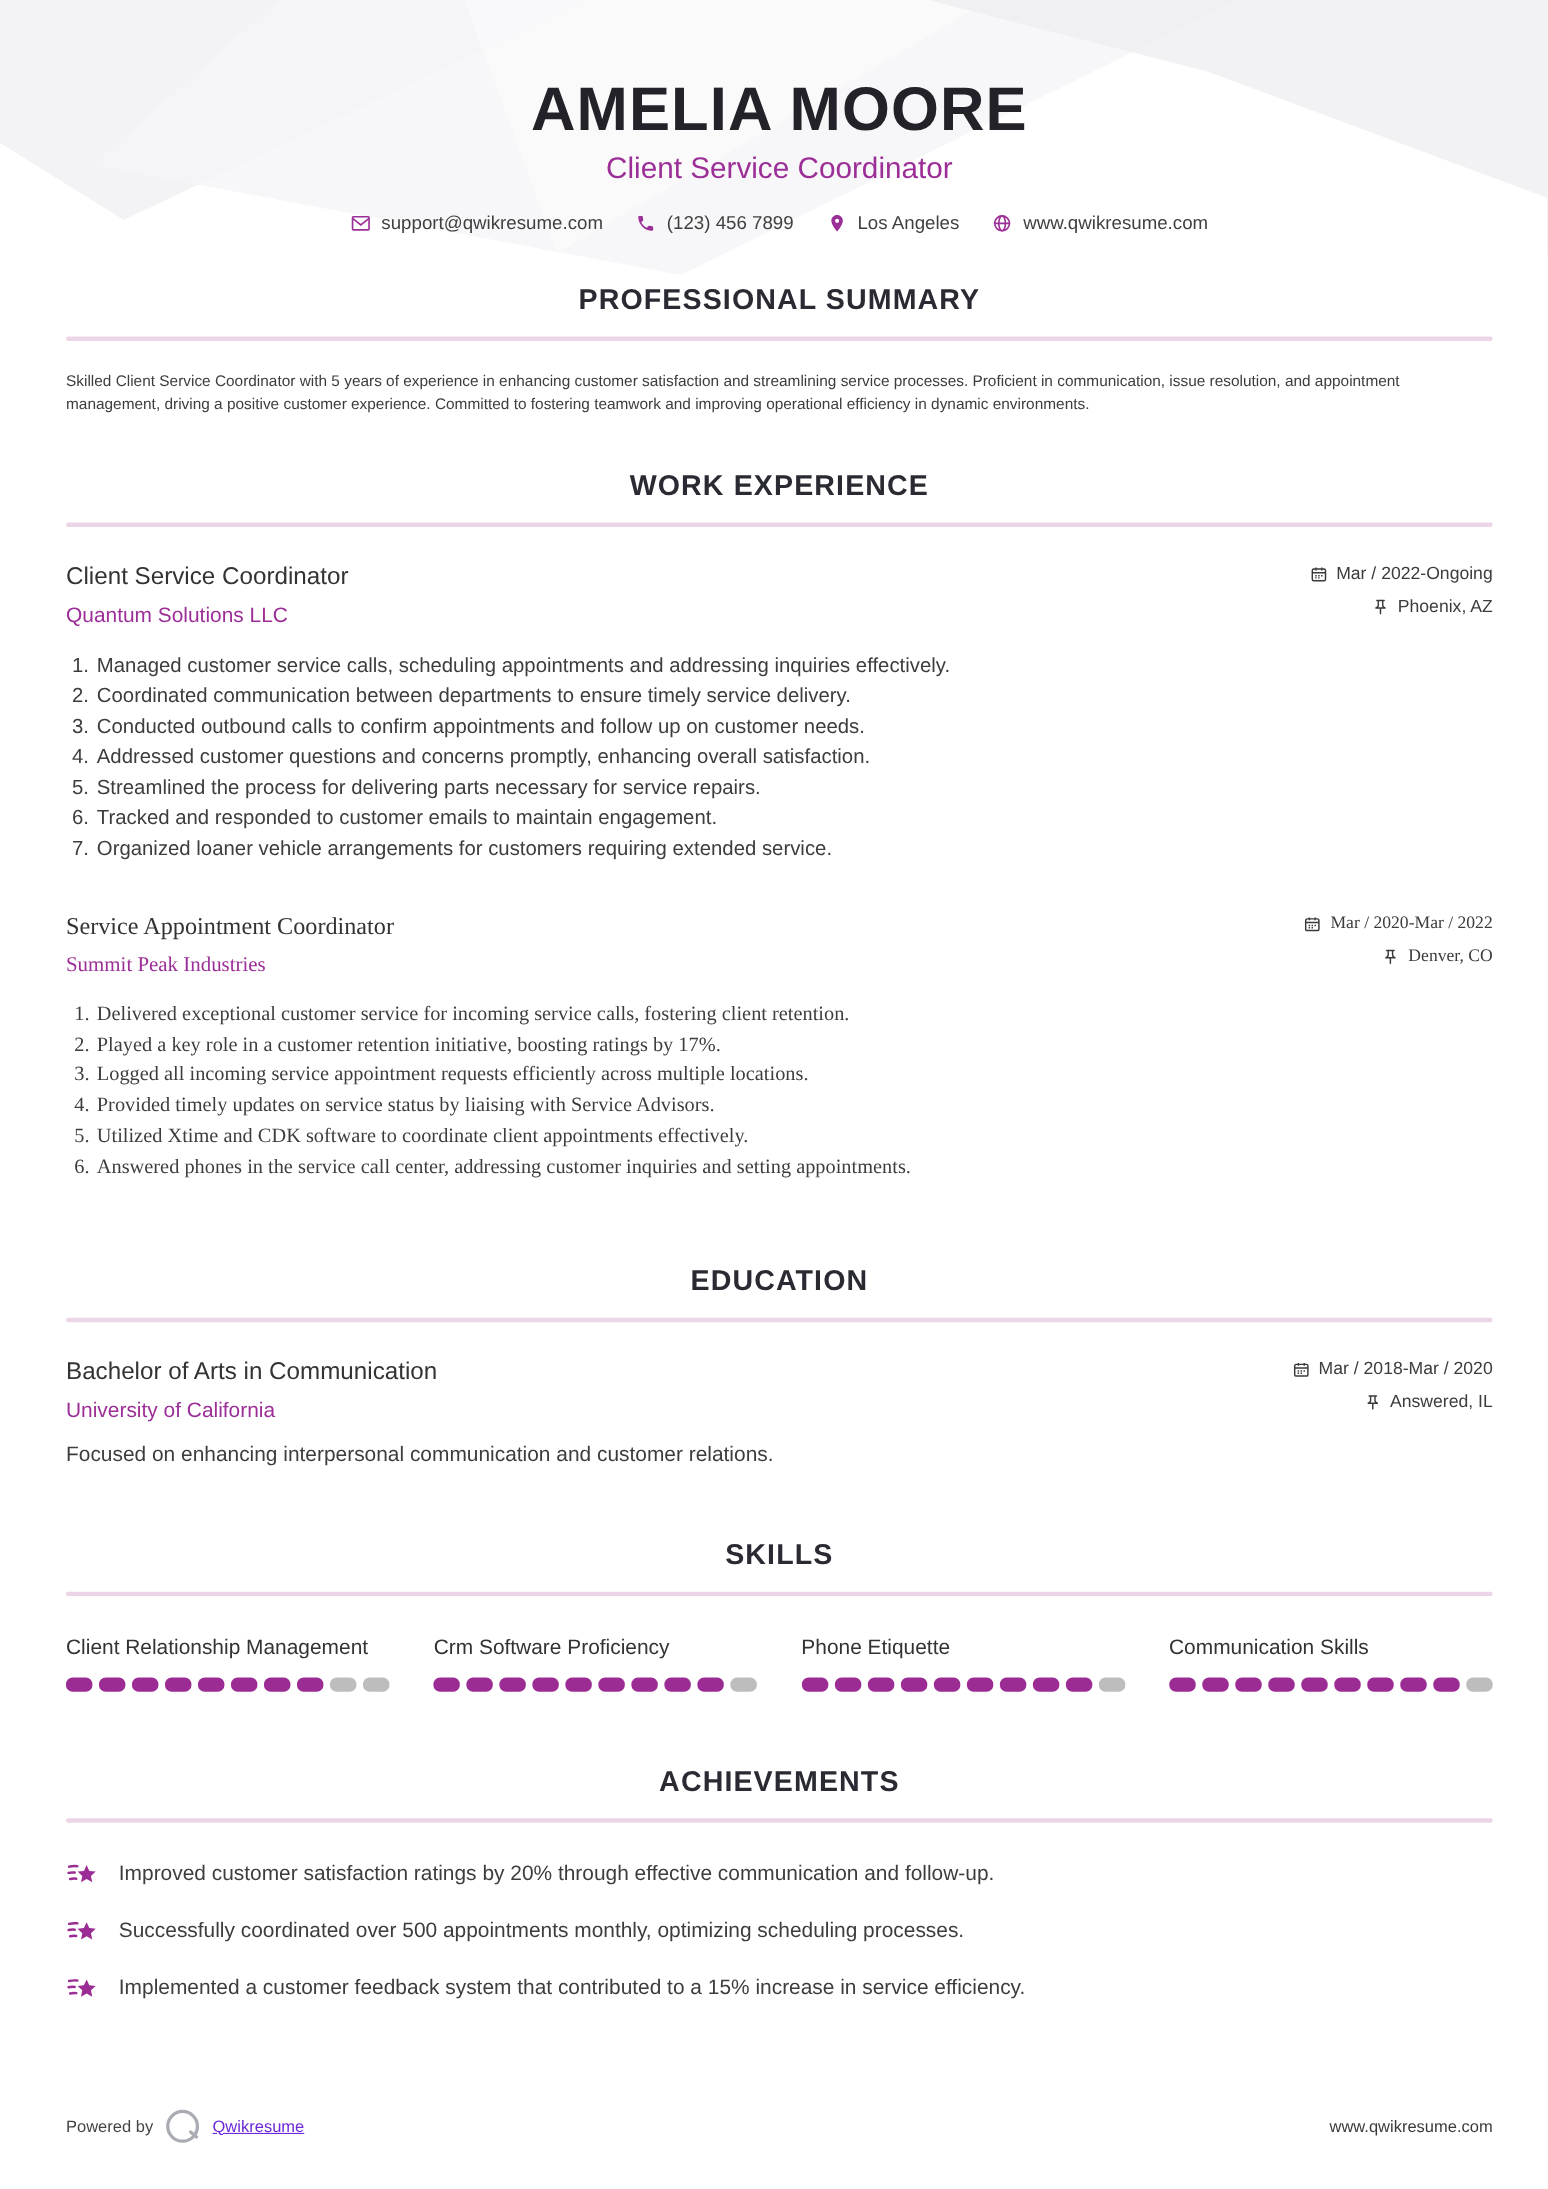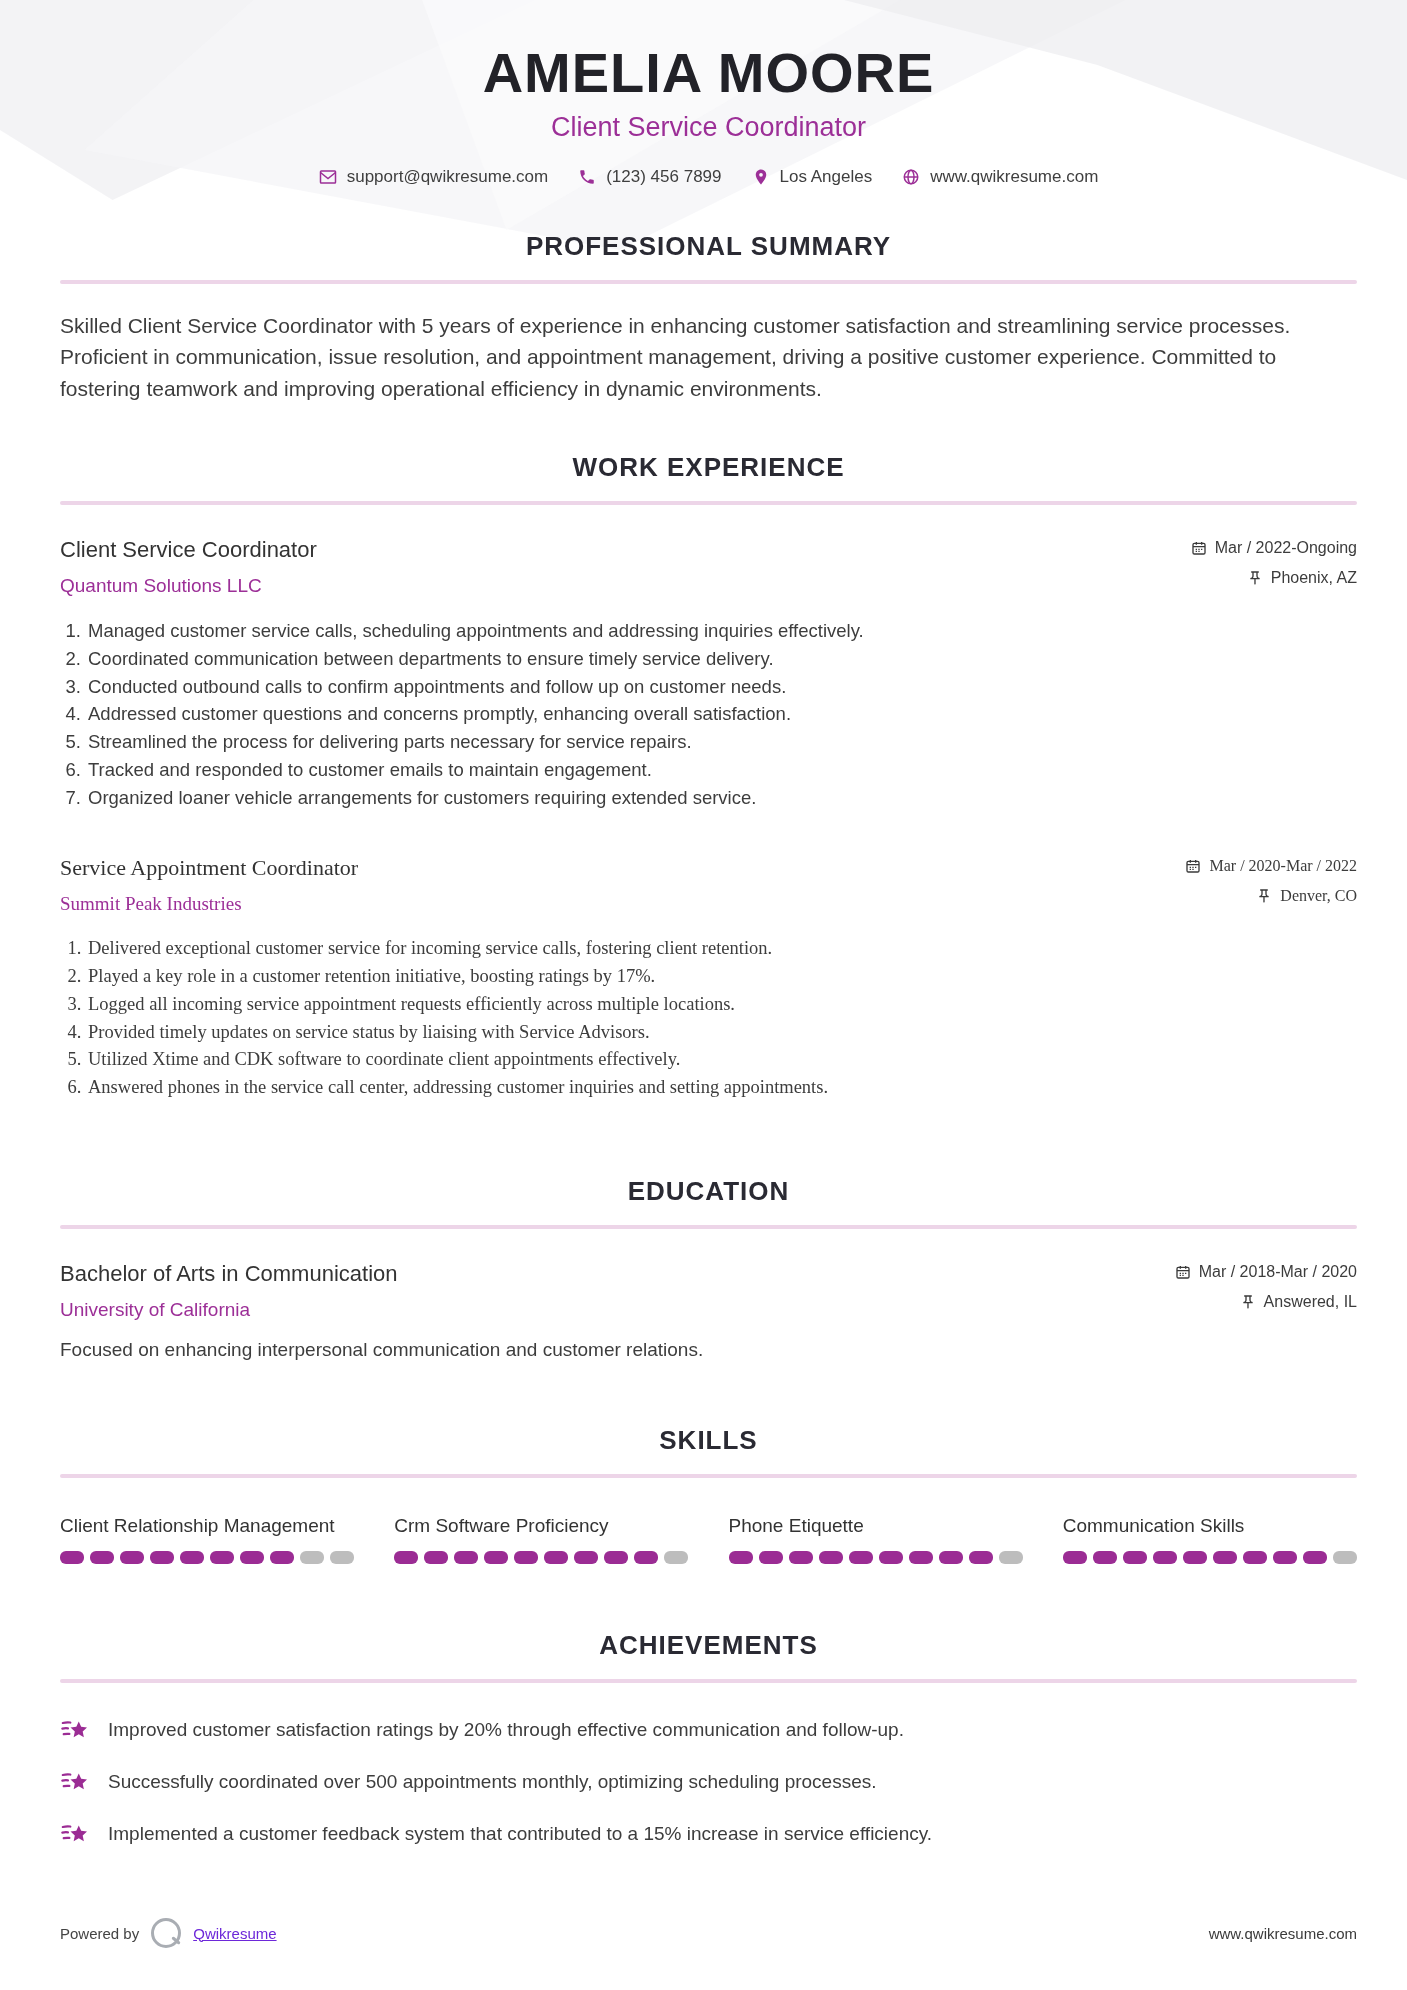--- a/index.html
+++ b/index.html
@@ -21,21 +21,21 @@
   }
   
   .bg-decor{position:absolute;top:0;left:0;width:100%;height:250px;overflow:hidden;pointer-events:none;}
   .bg-decor .shape{position:absolute;inset:0;}
   .bg-decor .s1{background:#efeff2;clip-path:polygon(0 0,38% 0,8% 80%,0 52%);opacity:.75;}
   .bg-decor .s2{background:#f5f5f7;clip-path:polygon(18% 0,80% 0,44% 100%,6% 60%);opacity:.8;}
   .bg-decor .s3{background:#ededf0;clip-path:polygon(60% 0,100% 0,100% 72%,78% 26%);opacity:.7;}
   .bg-decor .s4{background:#fafafb;clip-path:polygon(30% 0,64% 0,36% 92%);opacity:.9;}
   
   .content{position:relative;padding:0 50px 0 60px;}
-  header{position:relative;text-align:center;padding-top:42px;}
+  header{position:relative;text-align:center;padding-top:68px;}
   h1.name{
     font-size:56px;font-weight:800;letter-spacing:1px;color:#222228;line-height:1.1;
   }
   .cand-title{margin-top:8px;font-size:27px;color:var(--accent);font-weight:500;}
   .contact-row{
     margin-top:24px;display:flex;justify-content:center;align-items:center;gap:30px;
     font-size:17px;color:#3f3f3f;
   }
   .contact-item{display:inline-flex;align-items:center;gap:10px;text-decoration:none;color:#3f3f3f;}
   .cicon{display:inline-flex;width:18px;height:18px;color:var(--accent);}
@@ -44,21 +44,21 @@
   section{position:relative;}
   .sec-title{
     text-align:center;font-size:26px;font-weight:700;letter-spacing:1px;color:var(--heading);
   }
   .sec-summary .sec-title{margin-top:44px;}
   .sec-work .sec-title{margin-top:48px;}
   .sec-edu .sec-title{margin-top:74px;}
   .sec-skills .sec-title{margin-top:64px;}
   .sec-achieve .sec-title{margin-top:66px;}
   .sec-underline{height:4px;background:var(--divider);border-radius:2px;margin-top:18px;}
-  .summary-text{margin-top:26px;font-size:21px;line-height:1.5;color:var(--body);}
+  .summary-text{margin-top:26px;font-size:14px;line-height:1.5;color:var(--body);}
   
   .job{margin-top:32px;}
   .job + .job{margin-top:44px;font-family:Liberation Serif, serif;}
   .job-head{display:flex;justify-content:space-between;align-items:flex-start;}
   .job-title-text{font-size:22px;color:#333333;}
   .job-company{margin-top:12px;font-size:19px;color:var(--accent);}
   .job-right{display:flex;flex-direction:column;align-items:flex-end;gap:12px;font-size:16px;color:var(--meta);padding-top:2px;}
   .meta-line{display:inline-flex;align-items:center;gap:8px;}
   .micon{display:inline-flex;width:16px;height:16px;color:#3a3a3a;}
   .micon svg{width:100%;height:100%;}

